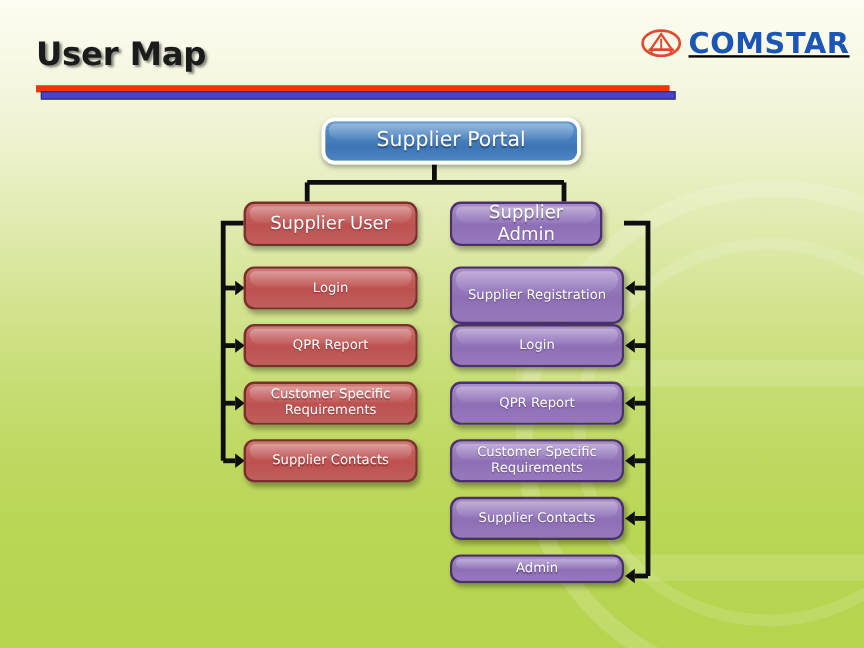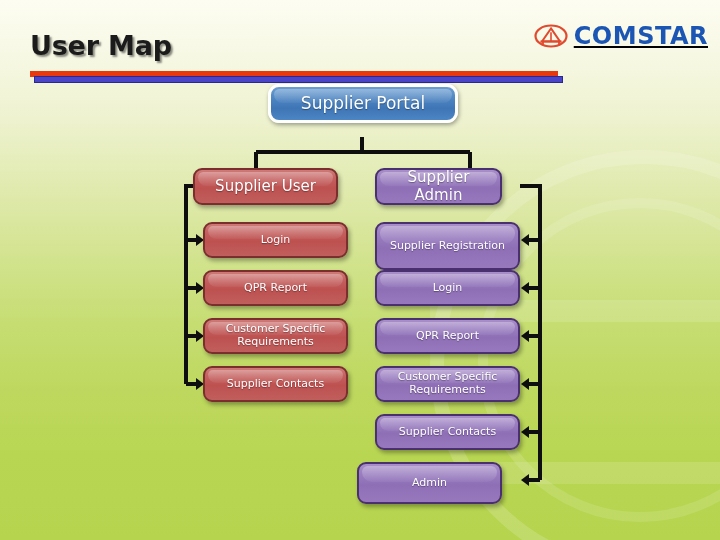--- a/index.html
+++ b/index.html
@@ -213,26 +213,26 @@
     <g fill="#0e0e0e">
       <path d="M529 234 L521 240 L529 246 Z"></path>
       <path d="M529 282 L521 288 L529 294 Z"></path>
       <path d="M529 330 L521 336 L529 342 Z"></path>
       <path d="M529 378 L521 384 L529 390 Z"></path>
       <path d="M529 426 L521 432 L529 438 Z"></path>
       <path d="M529 474 L521 480 L529 486 Z"></path>
     </g>
   </svg>
 
-  <div class="node root" style="left:268px; top:84px; width:190px; height:39px;">
+  <div class="node root" style="left:268px; top:98px; width:216px; height:39px;">
     <span class="sheen"></span>
     <span class="lbl">Supplier Portal</span>
   </div>
 
-  <div class="node red head" style="left:193px; top:168px; width:145px; height:37px;">
+  <div class="node red head" style="left:203px; top:168px; width:145px; height:37px;">
     <span class="sheen"></span>
     <span class="lbl">Supplier User</span>
   </div>
 
   <div class="node red leaf" style="left:203px; top:222px; width:145px; height:36px;">
     <span class="sheen"></span>
     <span class="lbl">Login</span>
   </div>
 
   <div class="node red leaf" style="left:203px; top:270px; width:145px; height:36px;">
@@ -273,18 +273,18 @@
   <div class="node purple leaf" style="left:375px; top:366px; width:145px; height:36px;">
     <span class="sheen"></span>
     <span class="lbl">Customer Specific Requirements</span>
   </div>
 
   <div class="node purple leaf" style="left:375px; top:414px; width:145px; height:36px;">
     <span class="sheen"></span>
     <span class="lbl">Supplier Contacts</span>
   </div>
 
-  <div class="node purple leaf" style="left:357px; top:462px; width:145px; height:42px;">
+  <div class="node purple leaf" style="left:375px; top:462px; width:145px; height:24px;">
     <span class="sheen"></span>
     <span class="lbl">Admin</span>
   </div>
 
 </div>
 
 </body></html>

